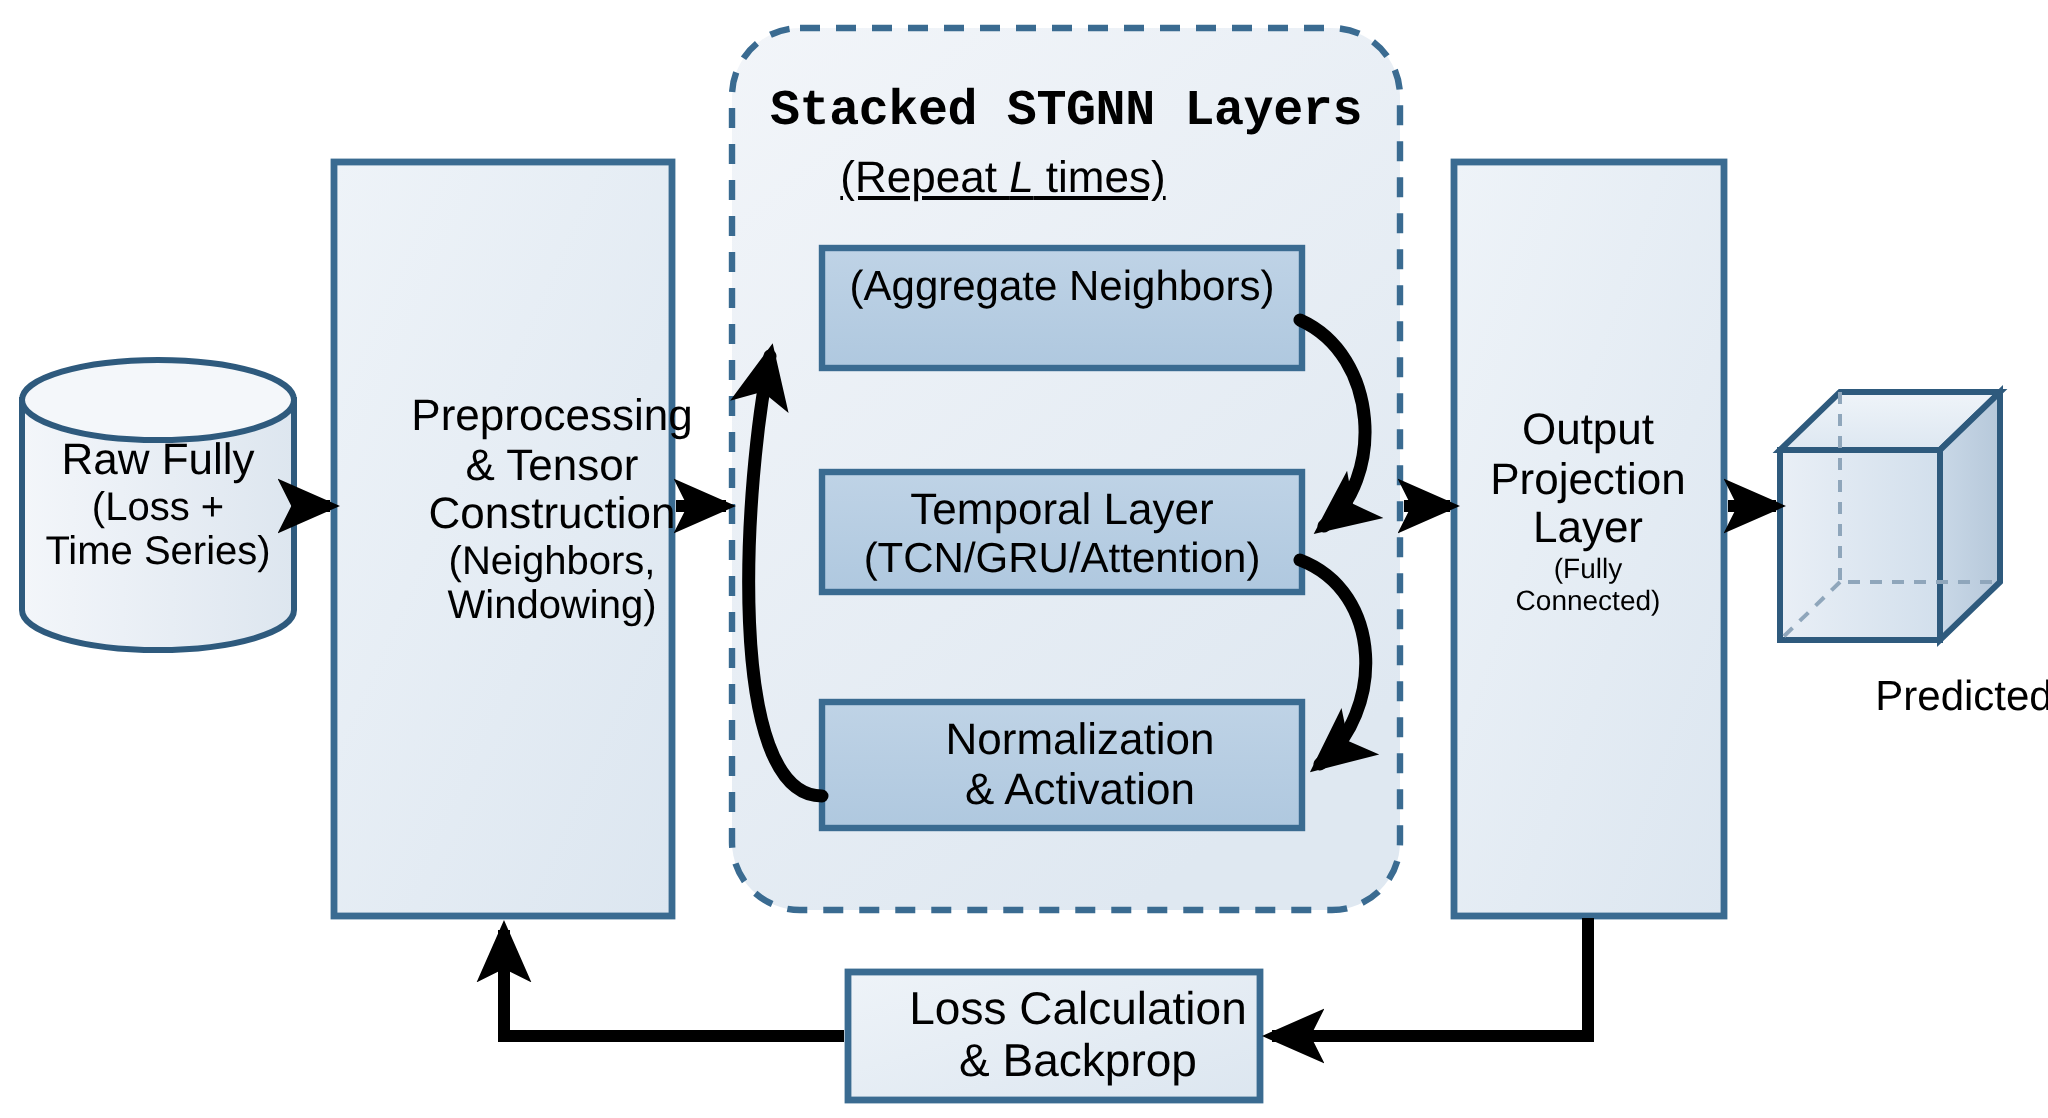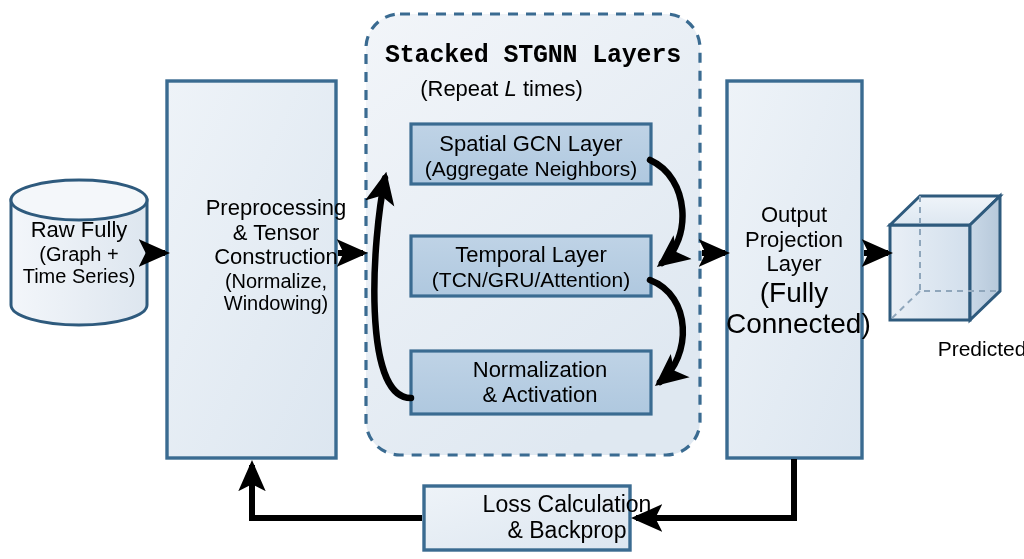--- a/index.html
+++ b/index.html
@@ -14,38 +14,38 @@
        color:#000;font-family:"Liberation Sans",sans-serif;}
 
   
   #raw-label{left:8px;top:218px;width:142px;font-size:22px;}
   #raw-label .sub{font-size:20px;}
 
   #prep-label{left:166px;top:196px;width:172px;font-size:22px;margin-left:24px;}
   #prep-label .sub{font-size:20px;}
 
   #stgnn-title{left:366px;top:42px;width:334px;font-size:25px;font-weight:bold;letter-spacing:-.2px;font-family:Liberation Mono, monospace;}
-  #stgnn-sub{left:366px;top:77px;width:271px;font-size:22px;}
+  #stgnn-sub{left:366px;top:77px;width:271px;font-size:22px;text-decoration:underline;}
   #stgnn-sub i{font-style:italic;}
 
   #gcn-label{left:412px;top:132px;width:238px;font-size:22px;}
   #gcn-label .sub{font-size:21px;}
 
   #temp-label{left:412px;top:243px;width:238px;font-size:22px;}
   #temp-label .sub{font-size:21px;}
 
   #norm-label{left:412px;top:358px;width:256px;font-size:22px;}
 
   #out-label{left:726px;top:203px;width:136px;font-size:22px;}
-  #out-label .sub{font-size:28px;}
+  #out-label .sub{font-size:14px;}
 
   #tensor-label{left:878px;top:337px;width:144px;font-size:21px;margin-left:32px;}
   #tensor-label .sub{font-size:20px;}
 
-  #loss-label{left:424px;top:492px;width:230px;font-size:23px;padding-left:28px;}
+  #loss-label{left:424px;top:492px;width:230px;font-size:23px;}
 </style>
 </head>
 <body>
 
 <div id="canvas">
 
   <svg id="shapes" class="svg-layer" viewBox="0 0 1024 559">
     <defs>
       <linearGradient id="gBox" x1="0" y1="0" x2="1" y2="1">
         <stop offset="0%" stop-color="#eef3f8"></stop>
@@ -142,37 +142,36 @@
 
     <path d="M 650,280 C 692,296 692,356 660,382" fill="none" stroke="#000" stroke-width="6.5" stroke-linecap="round" marker-end="url(#ahc)"></path>
 
     <path d="M 794,459 L 794,518 L 636,518" fill="none" stroke="#000" stroke-width="6" stroke-linejoin="miter" marker-end="url(#ah)"></path>
 
     <path d="M 422,518 L 252,518 L 252,465" fill="none" stroke="#000" stroke-width="6" stroke-linejoin="miter" marker-end="url(#ah)"></path>
   </svg>
 
   <div class="lbl" id="raw-label">
     <div>Raw Fully</div>
-    <div class="sub">(Graph +</div>
+    <div class="sub">(Loss +</div>
     <div class="sub">Time Series)</div>
   </div>
 
   <div class="lbl" id="prep-label">
     <div>Preprocessing</div>
     <div>&amp; Tensor</div>
     <div>Construction</div>
-    <div class="sub">(Normalize,</div>
+    <div class="sub">(Neighbors,</div>
     <div class="sub">Windowing)</div>
   </div>
 
   <div class="lbl" id="stgnn-title">Stacked STGNN Layers</div>
   <div class="lbl" id="stgnn-sub"><span>(Repeat </span><i>L</i><span> times)</span></div>
 
   <div class="lbl" id="gcn-label">
-    <div>Spatial GCN Layer</div>
     <div class="sub">(Aggregate Neighbors)</div>
   </div>
 
   <div class="lbl" id="temp-label">
     <div>Temporal Layer</div>
     <div class="sub">(TCN/GRU/Attention)</div>
   </div>
 
   <div class="lbl" id="norm-label">
     <div>Normalization</div>

